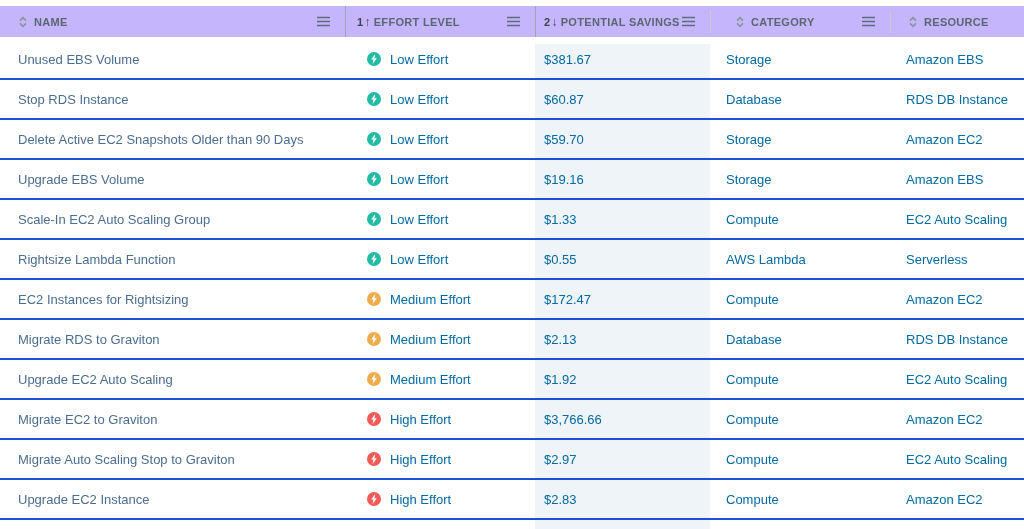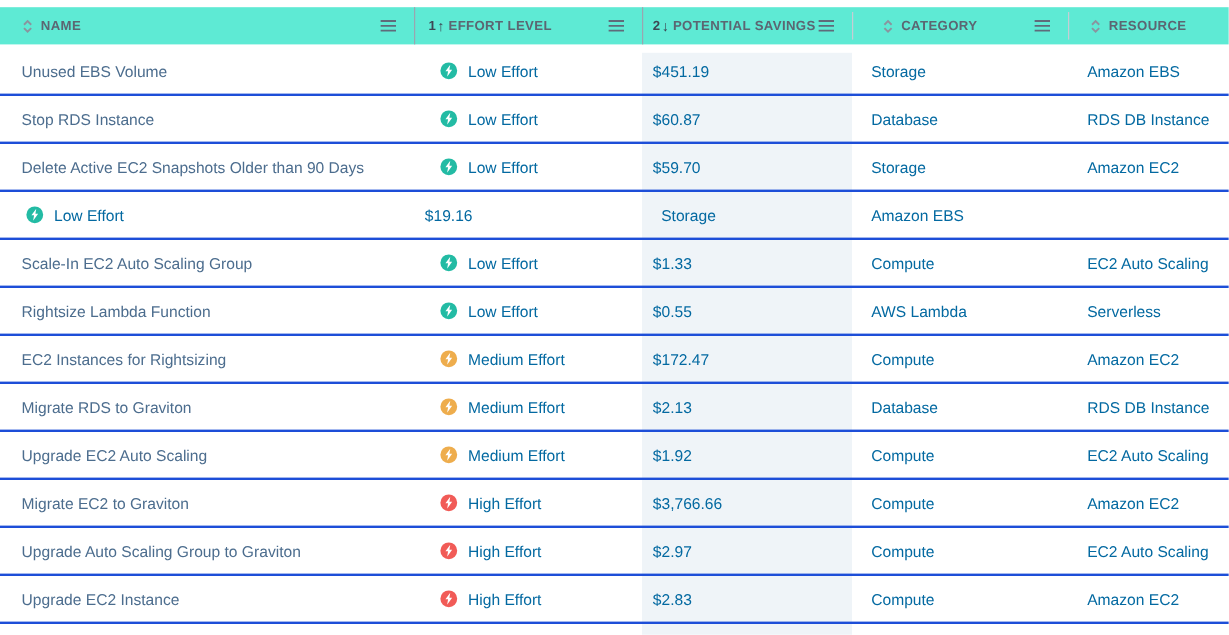--- a/index.html
+++ b/index.html
@@ -7,21 +7,21 @@
               font-family:"Liberation Sans","DejaVu Sans",sans-serif; }
   .table-wrap { position:relative; width:1024px; height:529px; }
 
   
   .col-highlight { position:absolute; left:535px; top:38px; width:175px; height:491px;
                    background:#eff4f8; z-index:0; }
 
   .grid { display:grid; grid-template-columns:345px 190px 175px 180px 1fr; }
 
   
-  .thead { position:relative; margin-top:6px; height:31px; background:#5eead4; z-index:2; }
+  .thead { position:relative; margin-top:6px; height:31px; background:#c4b5fd; z-index:2; }
   .th { position:relative; display:flex; align-items:center; height:31px;
         font-size:11px; font-weight:bold; letter-spacing:.3px; color:#5b6672;
         cursor:pointer; white-space:nowrap; }
   .th-name     { padding-left:18px; }
   .th-effort   { padding-left:12px; }
   .th-savings  { padding-left:9px;  }
   .th-category { padding-left:25px; }
   .th-resource { padding-left:18px;align-items:center; }
   .th .lbl { margin-left:6px; }
   .spacer { flex:1; }
@@ -150,21 +150,21 @@
     <div class="tr grid">
       <div class="td td-name">Unused EBS Volume</div>
       <div class="td td-effort">
         <span class="effort-icon lvl-low">
           <svg width="8" height="10" viewBox="0 0 8 10">
               <path d="M5.2 0 L1.2 5.4 H3.4 L2.6 10 L6.8 4.2 H4.5 Z" fill="#ffffff"></path>
             </svg>
         </span>
         <span>Low Effort</span>
       </div>
-      <div class="td td-savings">$451.19</div>
+      <div class="td td-savings">$381.67</div>
       <div class="td td-category">Storage</div>
       <div class="td td-resource">Amazon EBS</div>
     </div>
 
     <div class="tr grid">
       <div class="td td-name">Stop RDS Instance</div>
       <div class="td td-effort">
         <span class="effort-icon lvl-low">
           <svg width="8" height="10" viewBox="0 0 8 10">
               <path d="M5.2 0 L1.2 5.4 H3.4 L2.6 10 L6.8 4.2 H4.5 Z" fill="#ffffff"></path>
@@ -186,20 +186,21 @@
             </svg>
         </span>
         <span>Low Effort</span>
       </div>
       <div class="td td-savings">$59.70</div>
       <div class="td td-category">Storage</div>
       <div class="td td-resource">Amazon EC2</div>
     </div>
 
     <div class="tr grid">
+      <div class="td td-name">Upgrade EBS Volume</div>
       <div class="td td-effort">
         <span class="effort-icon lvl-low">
           <svg width="8" height="10" viewBox="0 0 8 10">
               <path d="M5.2 0 L1.2 5.4 H3.4 L2.6 10 L6.8 4.2 H4.5 Z" fill="#ffffff"></path>
             </svg>
         </span>
         <span>Low Effort</span>
       </div>
       <div class="td td-savings">$19.16</div>
       <div class="td td-category">Storage</div>
@@ -290,21 +291,21 @@
             </svg>
         </span>
         <span>High Effort</span>
       </div>
       <div class="td td-savings">$3,766.66</div>
       <div class="td td-category">Compute</div>
       <div class="td td-resource">Amazon EC2</div>
     </div>
 
     <div class="tr grid">
-      <div class="td td-name">Upgrade Auto Scaling Group to Graviton</div>
+      <div class="td td-name">Migrate Auto Scaling Stop to Graviton</div>
       <div class="td td-effort">
         <span class="effort-icon lvl-high">
           <svg width="8" height="10" viewBox="0 0 8 10">
               <path d="M5.2 0 L1.2 5.4 H3.4 L2.6 10 L6.8 4.2 H4.5 Z" fill="#ffffff"></path>
             </svg>
         </span>
         <span>High Effort</span>
       </div>
       <div class="td td-savings">$2.97</div>
       <div class="td td-category">Compute</div>

